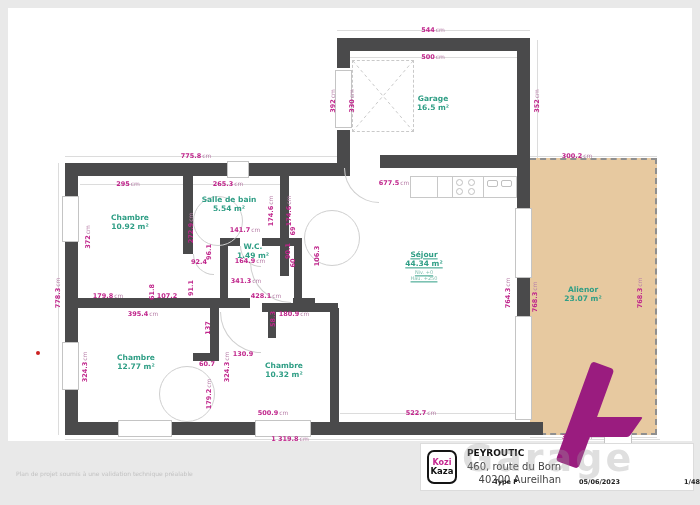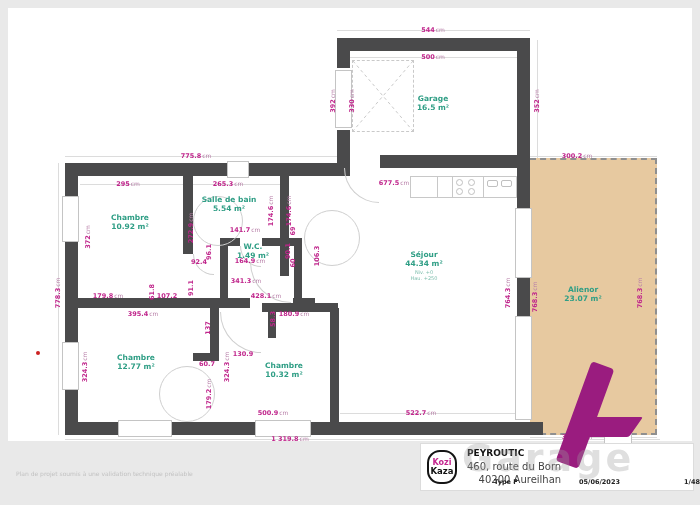--- a/index.html
+++ b/index.html
@@ -32,21 +32,21 @@
   .bowl{position:absolute;width:11px;height:7px;border:1px solid #c0c0c0;border-radius:2px;box-sizing:border-box;z-index:4;}
   .garage-x{position:absolute;left:352px;top:60px;width:62px;height:72px;border:1px dashed #c9c9c9;box-sizing:border-box;z-index:3;}
   .reddot{position:absolute;left:36px;top:351px;width:4px;height:4px;background:#cc2222;border-radius:50%;z-index:6;}
   .brandA{position:absolute;z-index:8;background:var(--c-logo);}
   .brandA.stroke{left:573px;top:362px;width:24px;height:106px;transform:rotate(20deg);border-radius:4px;}
   .brandA.foot{left:586px;top:417px;width:50px;height:20px;transform:skewX(-35deg);border-radius:2px;}
   .watermark{position:absolute;left:462px;top:436px;font-size:38px;font-weight:700;letter-spacing:3px;
              color:#9d9d9d;opacity:.32;z-index:9;}
   .card{position:absolute;left:420px;top:443px;width:274px;height:48px;background:#fff;border:1px solid #dcdcdc;
         box-sizing:border-box;z-index:7;}
-  .logo-box{position:absolute;left:6px;top:6px;width:30px;height:34px;border:2px solid #141414;border-radius:13px;
+  .logo-box{position:absolute;left:6px;top:6px;width:30px;height:34px;border:2px solid #141414;border-radius:7px;
             box-sizing:border-box;display:flex;flex-direction:column;align-items:center;justify-content:center;line-height:1;}
   .logo-k1{font-size:8px;font-weight:700;color:#c4268f;}
   .logo-k2{font-size:8.5px;font-weight:700;color:#111;}
   .card-client{position:absolute;left:46px;top:4px;font-size:9px;font-weight:700;color:#111;}
   .card-addr{position:absolute;left:46px;top:16px;font-size:10px;color:#444;line-height:1.3;text-align:right;}
   .card-row{position:absolute;left:46px;bottom:4px;display:flex;font-size:6.5px;font-weight:700;color:#222;}
   .card-row span{display:inline-block;margin-left:27px;}
   .card-type{width:58px;}
   .card-date{width:78px;}
   .disclaimer{position:absolute;left:16px;top:470px;font-size:6px;color:#c2c2c2;z-index:4;}
@@ -193,21 +193,21 @@
       <div class="rarea">10.92 m²</div>
     </div>
     <div class="room" style="left: 229px; top: 204px;">
       <div class="rname">Salle de bain</div>
       <div class="rarea">5.54 m²</div>
     </div>
     <div class="room" style="left: 253px; top: 251px;">
       <div class="rname">W.C.</div>
       <div class="rarea">1.49 m²</div>
     </div>
-    <div class="room" style="left: 424px; top: 266px;">
+    <div class="room" style="left: 424px; top: 266px; text-decoration: underline;">
       <div class="rname">Séjour</div>
       <div class="rarea">44.34 m²</div>
       <div class="rsub">Niv. +0</div>
       <div class="rsub">Hau. +250</div>
     </div>
     <div class="room" style="left: 583px; top: 294px;">
       <div class="rname">Alienor</div>
       <div class="rarea">23.07 m²</div>
     </div>
     <div class="room" style="left: 136px; top: 362px;">

